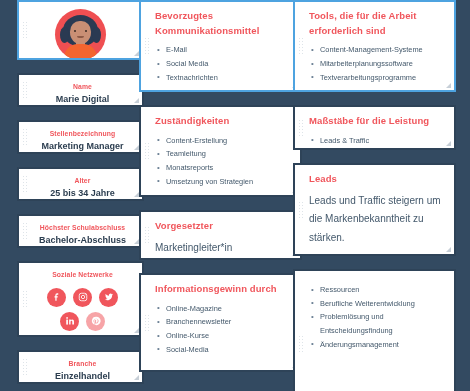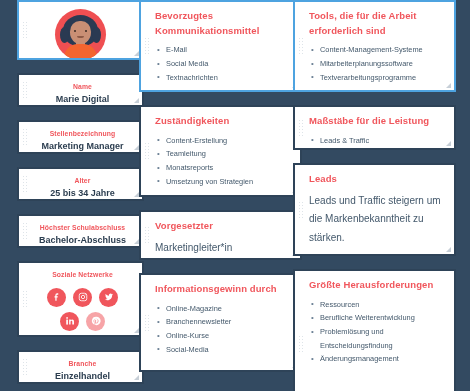--- a/index.html
+++ b/index.html
@@ -549,21 +549,20 @@
           <i></i>
           <i></i>
           <i></i>
           <i></i>
           <i></i>
           <i></i>
           <i></i>
           <i></i>
           <i></i>
         </span>
-      <div class="h-red">Größte Herausforderungen</div>
       <ul class="bul">
         <li>Ressourcen</li>
         <li>Berufliche Weiterentwicklung</li>
         <li>Problemlösung und Entscheidungsfindung</li>
         <li>Änderungsmanagement</li>
       </ul>
       <span class="nub"></span>
     </div>
   </div>
 

